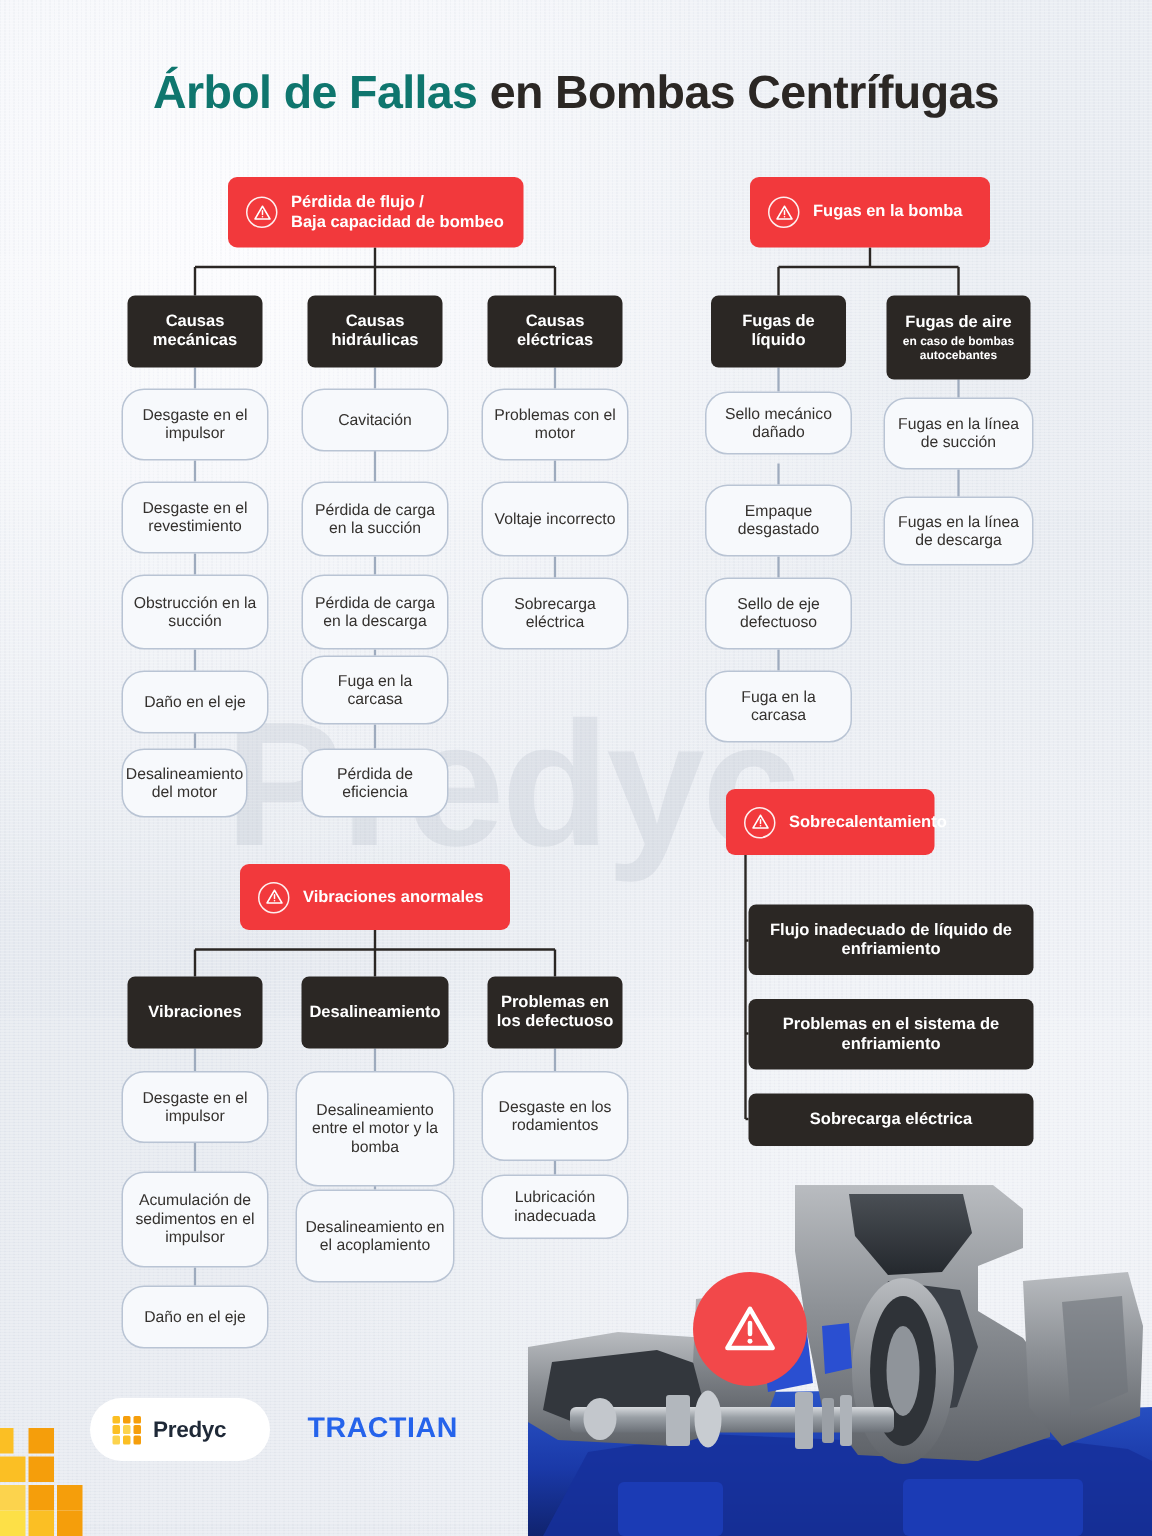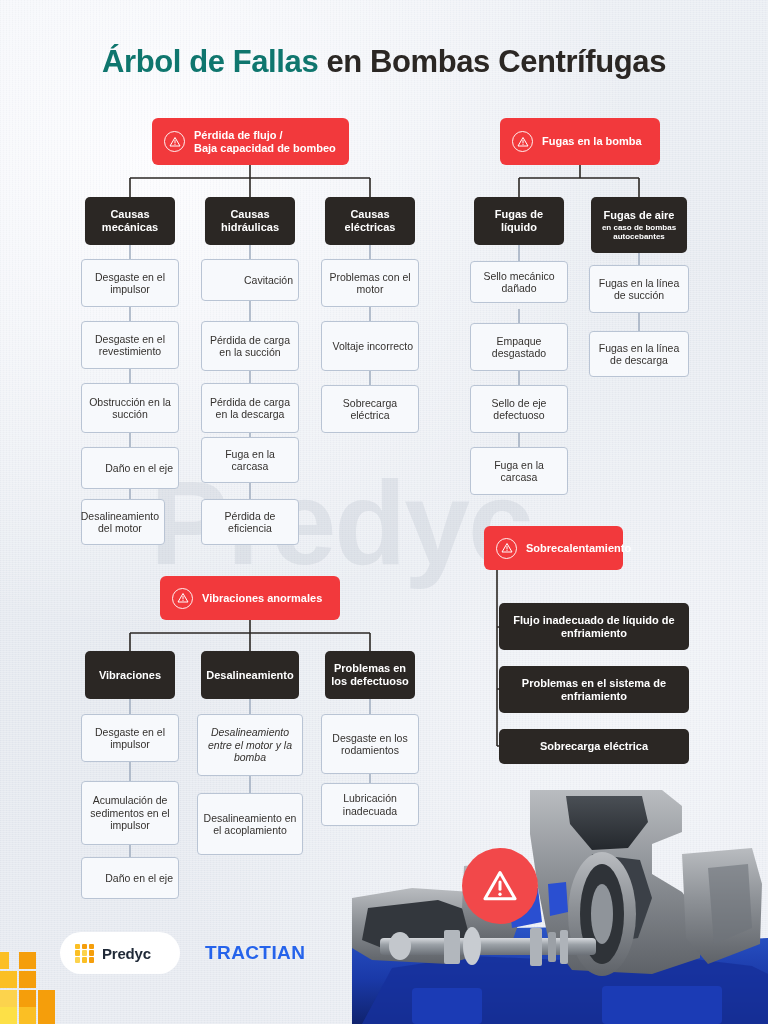--- a/index.html
+++ b/index.html
@@ -99,23 +99,22 @@
     line-height: 1.15;
     margin-top: 1px;
   }
 
   .node.light {
     background: #f7f9fc;
     color: #34312e;
     font-size: 10.5px;
     font-weight: 500;
     border: 1px solid #b9c4d4;
-    border-radius: 4px;
+    border-radius: 15px;
     padding: 20px 5px;
-    justify-content: flex-end;
   }
 
   
   .warn-ico {
     flex: 0 0 auto;
     width: 21px; height: 21px;
     border: 1.3px solid rgba(255,255,255,.92);
     border-radius: 50%;
     display: flex; align-items: center; justify-content: center;
   }
@@ -421,21 +420,21 @@
   <div class="node light" style="left:81px; top:781px; width:98px; height:64px;">
       <span>Acumulación de sedimentos en el impulsor</span>
     </div>
   <div class="node light" style="left:81px; top:857px; width:98px; height:35px;">
       <span>Daño en el eje</span>
     </div>
 
   <div class="node dark" style="left:201px; top:651px; width:98px; height:48px;">
       <span>Desalineamiento</span>
     </div>
-  <div class="node light" style="left:197px; top:714px; width:106px; height:62px;font-style:italic;">
+  <div class="node light" style="left:197px; top:714px; width:106px; height:77px;">
       <span>Desalineamiento entre el motor y la bomba</span>
     </div>
   <div class="node light" style="left:197px; top:793px; width:106px; height:62px;">
       <span>Desalineamiento en el acoplamiento</span>
     </div>
 
   <div class="node dark" style="left:325px; top:651px; width:90px; height:48px;">
       <span>Problemas en los defectuoso</span>
     </div>
   <div class="node light" style="left:321px; top:714px; width:98px; height:60px;">

